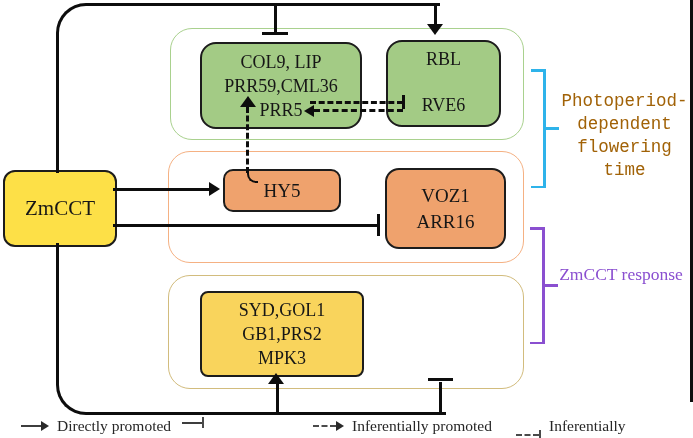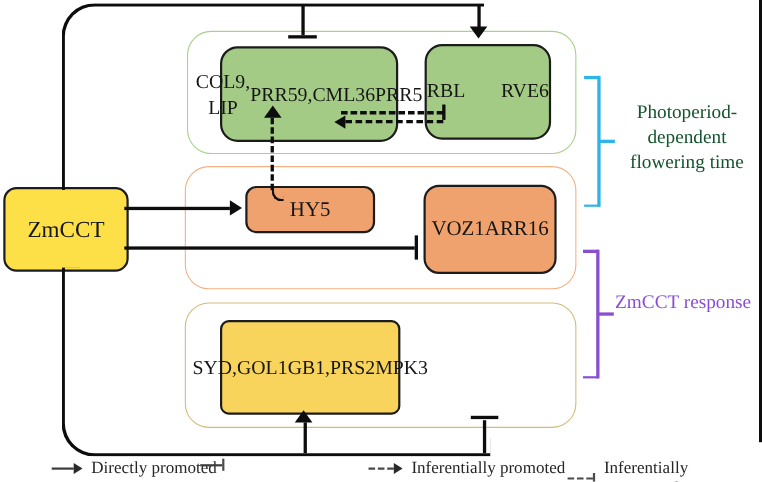--- a/index.html
+++ b/index.html
@@ -8,21 +8,21 @@
     font-family:"Liberation Serif", serif; overflow:hidden;
   }
   
   .container{position:absolute; border:1.6px solid; border-radius:22px; background:transparent; z-index:1;}
   .container.green{border-color:#a9d18e;}
   .container.orange{border-color:#f5b183;}
   .container.tan{border-color:#d2bc7d;}
   
   .box{
     position:absolute; border:2px solid #1c1c1c; background:#ccc; z-index:2;
-    display:flex; flex-direction:row; align-items:center; justify-content:center;
+    display:flex; flex-direction:column; align-items:center; justify-content:center;
     color:#161616; text-align:center;
   }
   .box span{display:block;}
   .green-fill{background:#a3cb85;}
   .orange-fill{background:#efa26d;}
   .yellow-fill{background:#f9d45c;}
   .blue-fill{background:#fde047;}
   
   .hline,.vline,.cap-h,.cap-v{position:absolute; background:#0d0d0d; z-index:3;}
   .hline{height:3px;} .vline{width:3px;}
@@ -35,21 +35,21 @@
   .tri.left{border-top:6px solid transparent; border-bottom:6px solid transparent; border-right:10px solid #0d0d0d;}
   .dash-h{position:absolute; border-top:3px dashed #0d0d0d; z-index:4;}
   .dash-v{position:absolute; border-left:3px dashed #0d0d0d; z-index:4;}
   .hook{position:absolute; width:9px; height:10px; border-left:2.5px solid #0d0d0d;
         border-bottom:2.5px solid #0d0d0d; border-bottom-left-radius:9px; z-index:4;}
   
   .brk{position:absolute; z-index:2;}
   .brk.cyan{background:#2eb3ea;}
   .brk.purple{background:#8a4fd0;}
   .side-label{position:absolute; text-align:center; font-size:17.5px; line-height:23px; z-index:2;}
-  .side-label.cyan{color:#14532d;}
+  .side-label.cyan{color:#a16207;font-family:Liberation Mono, monospace;}
   .side-label.purple{color:#8a4fd0;}
   
   .legend-item{position:absolute; top:417px; display:flex; align-items:center; gap:8px;
                font-size:15.5px; color:#262626; z-index:5;}
   .mk{display:flex; align-items:center;}
   .mk-line{width:20px; height:2px; background:#3d3d3d;}
   .mk-dash{width:23px; border-top:2px dashed #4a4a4a;}
   .mk-tri{width:0;height:0;border-top:5px solid transparent;border-bottom:5px solid transparent;border-left:8px solid #2a2a2a;}
   .mk-cap{width:2px;height:11px;background:#4a4a4a;}
   
@@ -132,34 +132,34 @@
 
   <div class="brk purple" style="left:542px; top:227px; width:2.5px; height:117px;"></div>
   <div class="brk purple" style="left:530px; top:227px; width:14px; height:2.5px;"></div>
   <div class="brk purple" style="left:530px; top:341.5px; width:14px; height:2.5px;"></div>
   <div class="brk purple" style="left:544px; top:284px; width:14px; height:2.5px;"></div>
   <div class="side-label purple" style="left:556px; top:263px; width:130px;">
     <span>ZmCCT</span>
     <span>response</span>
   </div>
 
-  <div class="legend-item" style="left:47px;">
+  <div class="legend-item" style="left:21px;">
     <span class="mk">
         <span class="mk-line"></span>
         <span class="mk-tri"></span>
       </span>
     <span>Directly promoted</span>
   </div>
   <div class="legend-item" style="left:182px;">
     <span class="mk">
         <span class="mk-line"></span>
         <span class="mk-cap"></span>
       </span>
   </div>
-  <div class="legend-item" style="left:335px;">
+  <div class="legend-item" style="left:313px;">
     <span class="mk">
         <span class="mk-dash"></span>
         <span class="mk-tri"></span>
       </span>
     <span>Inferentially promoted</span>
   </div>
   <div class="legend-item" style="left:516px;">
     <span class="mk">
         <span class="mk-dash"></span>
         <span class="mk-cap"></span>

